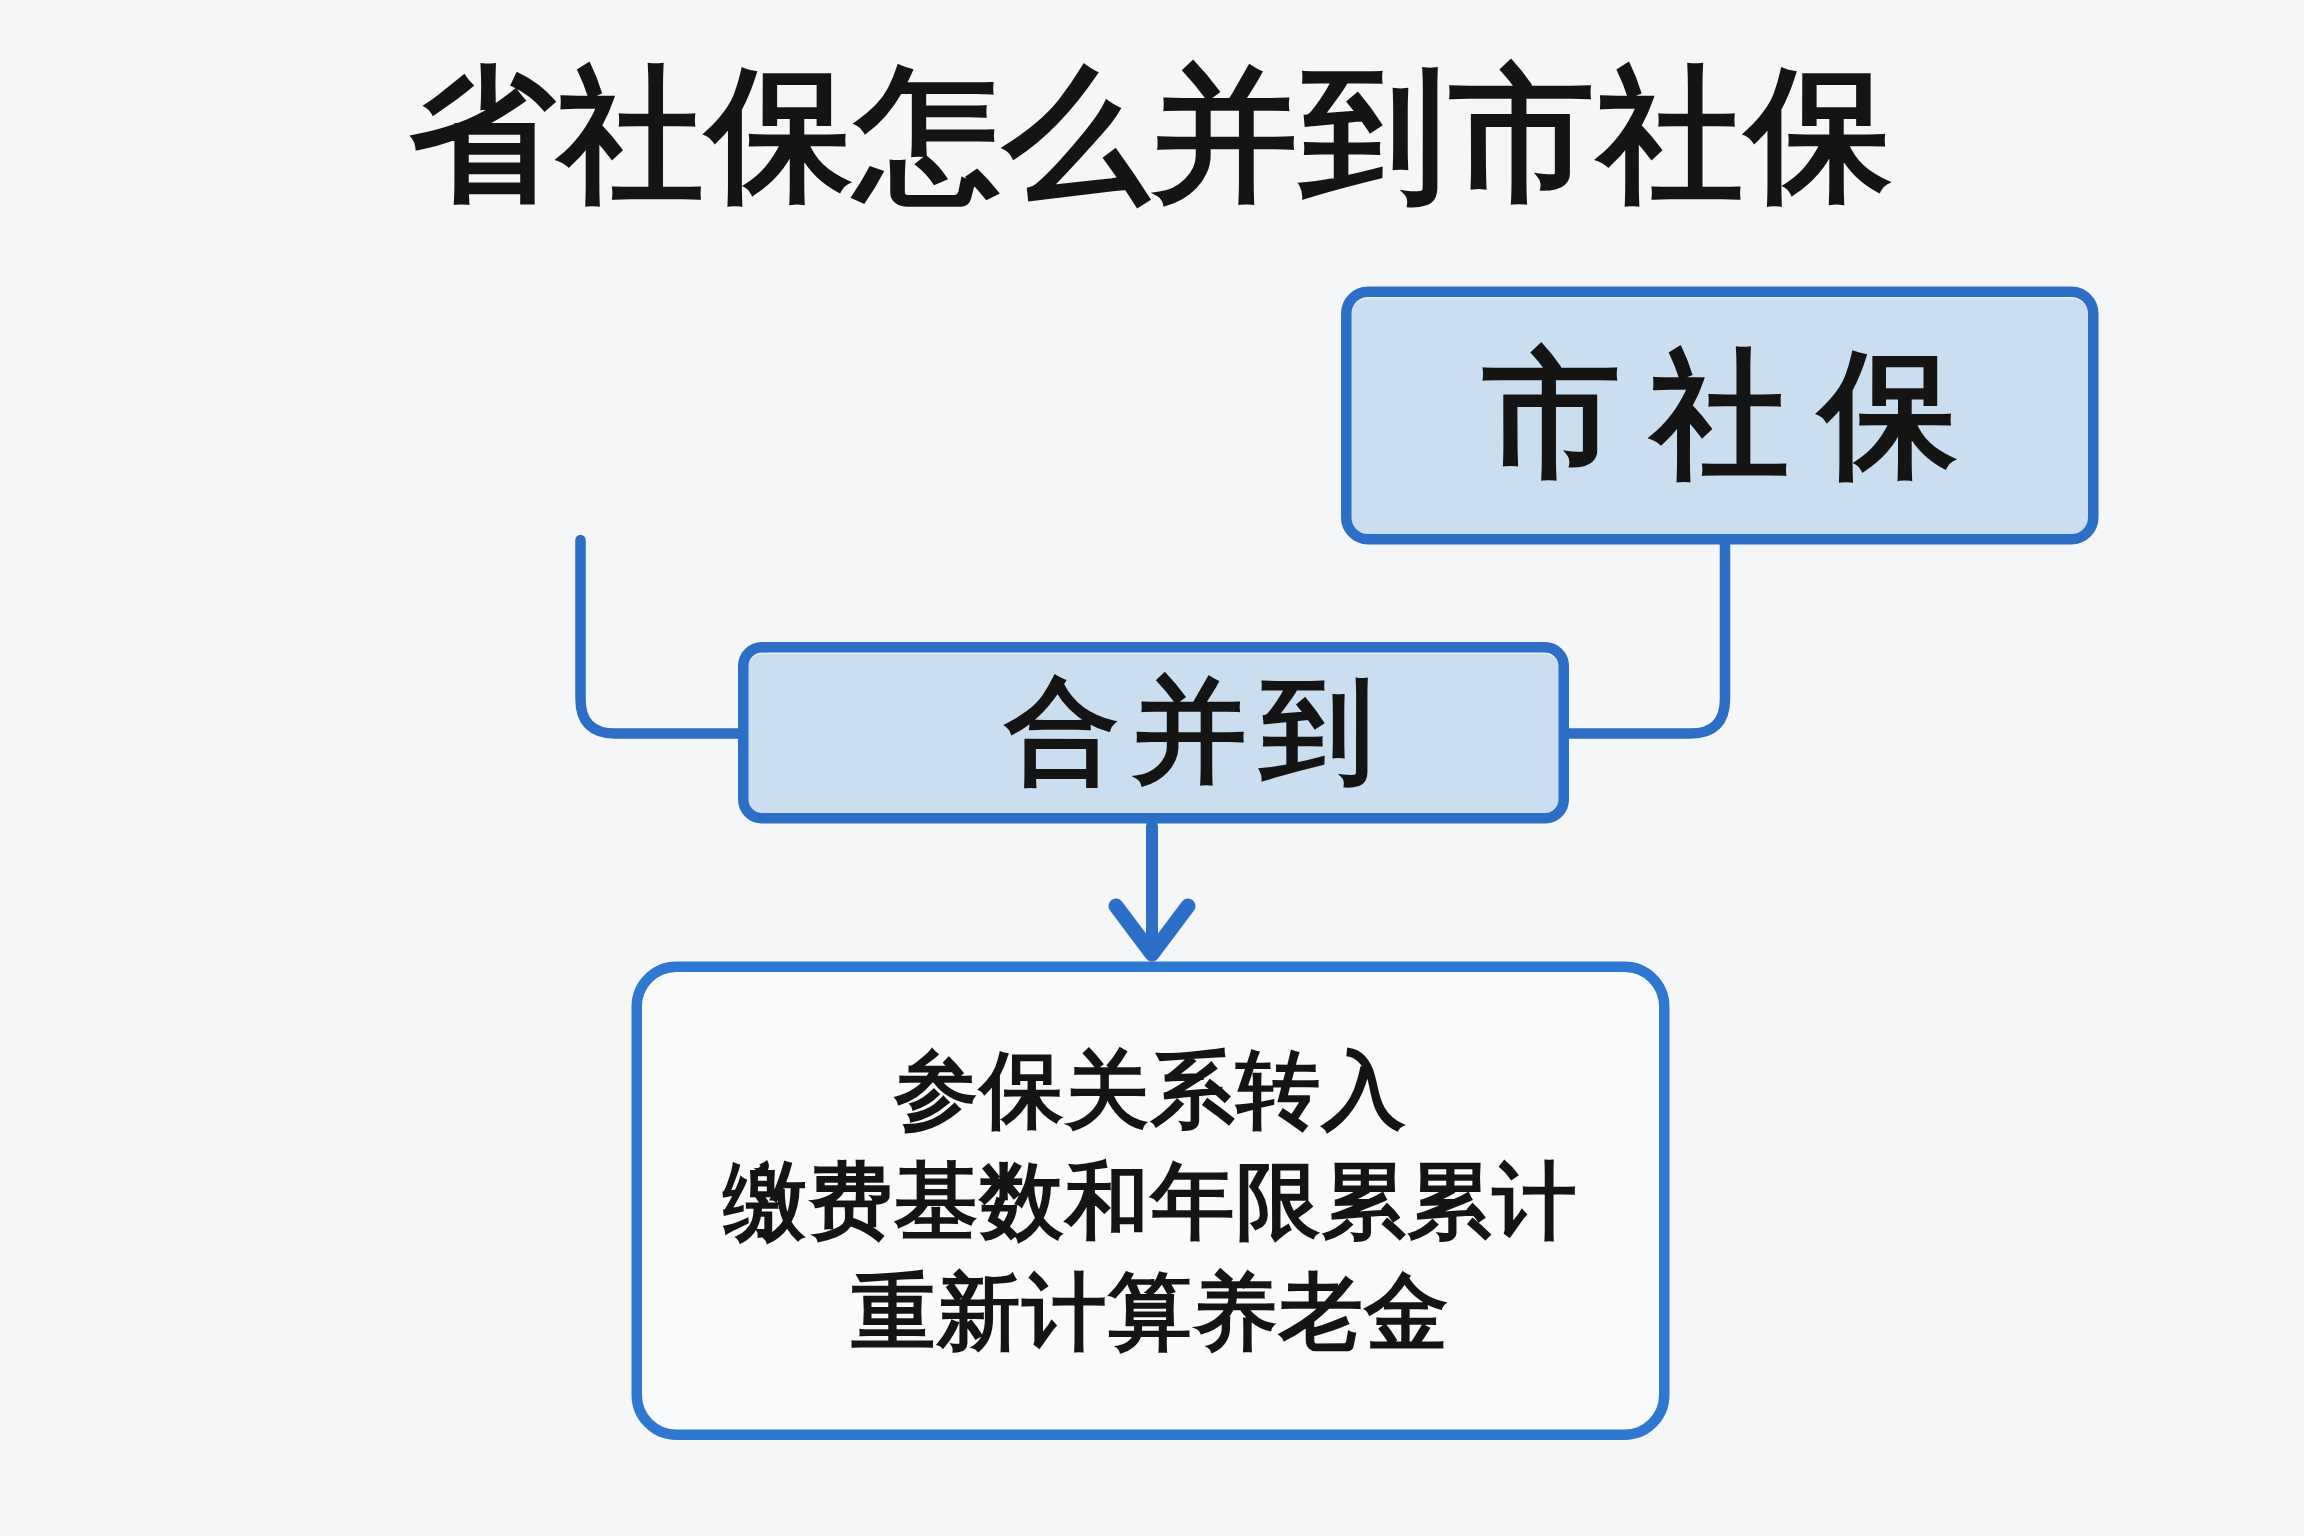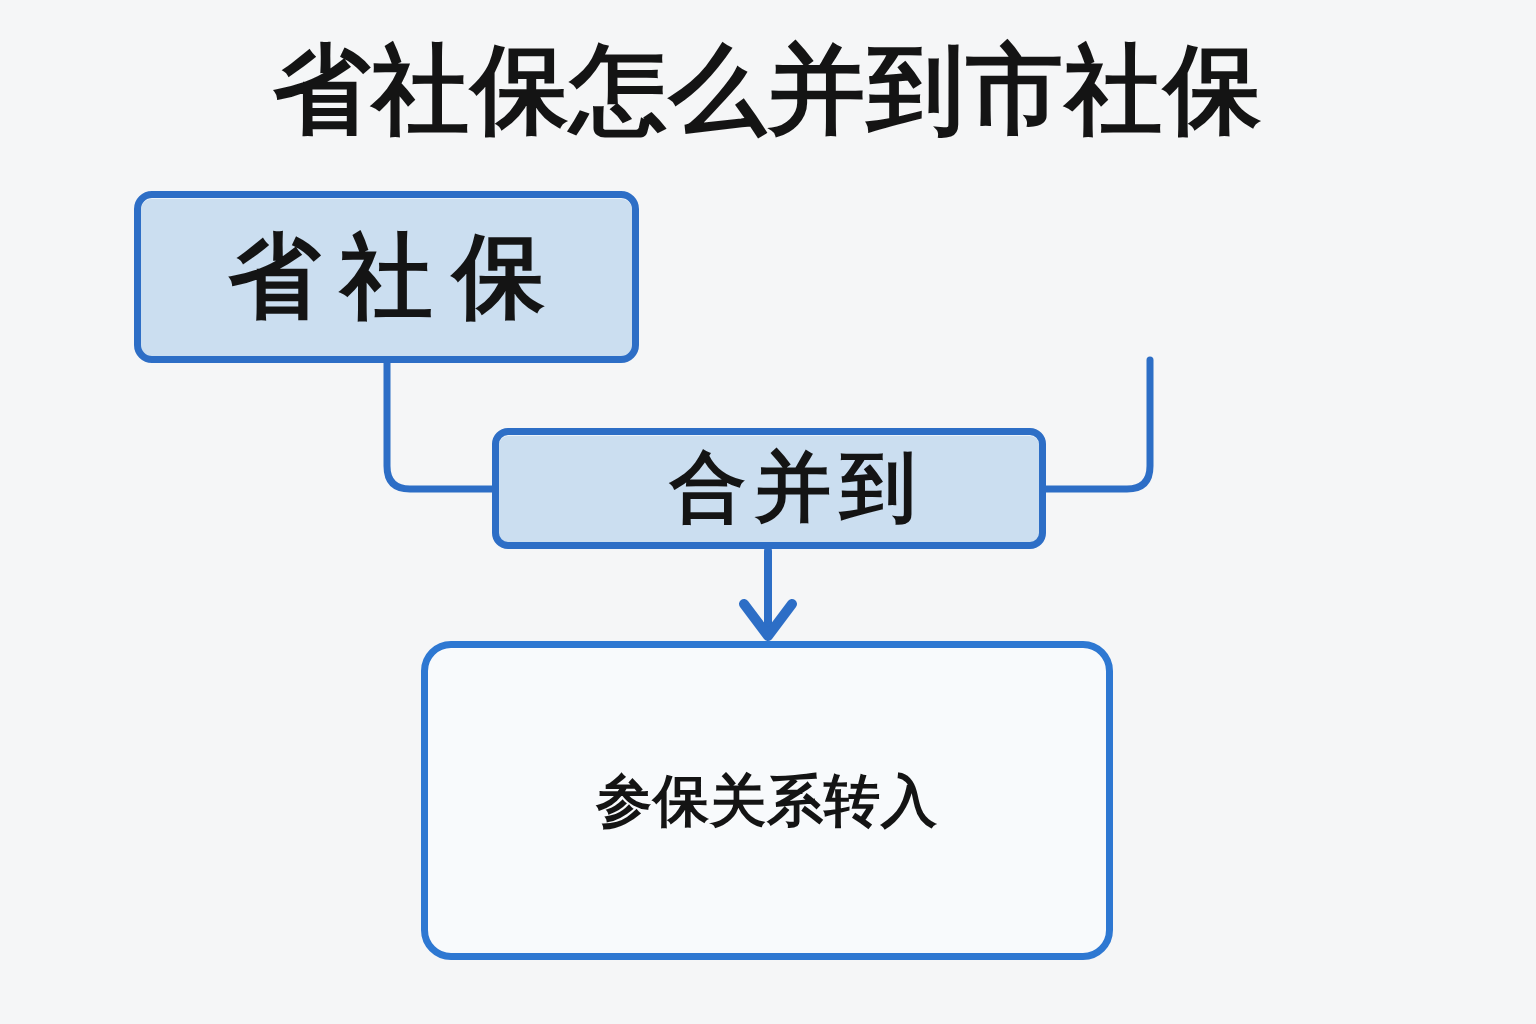--- a/index.html
+++ b/index.html
@@ -89,26 +89,28 @@
 
     <path d="M 387 360 L 387 466 Q 387 489 410 489 L 494 489" fill="none" stroke="#2d6ec6" stroke-width="7" stroke-linecap="round" stroke-linejoin="round"></path>
 
     <path d="M 1150 360 L 1150 466 Q 1150 489 1127 489 L 1044 489" fill="none" stroke="#2d6ec6" stroke-width="7" stroke-linecap="round" stroke-linejoin="round"></path>
 
     <path d="M 768 551 L 768 632" fill="none" stroke="#2d6ec6" stroke-width="8" stroke-linecap="round"></path>
 
     <path d="M 744 604 L 768 636 L 792 604" fill="none" stroke="#2d6ec6" stroke-width="10" stroke-linecap="round" stroke-linejoin="round"></path>
   </svg>
 
-  <div class="node source left">
-    <span>省社保</span>
+
+  <div class="node source right">
+    <span>市社保</span>
   </div>
-
 
   <div class="node merge">
     <span>合并到</span>
   </div>
 
   <div class="node result">
     <span>参保关系转入</span>
+    <span>缴费基数和年限累累计</span>
+    <span>重新计算养老金</span>
   </div>
 
 </div>
 
 </body></html>

